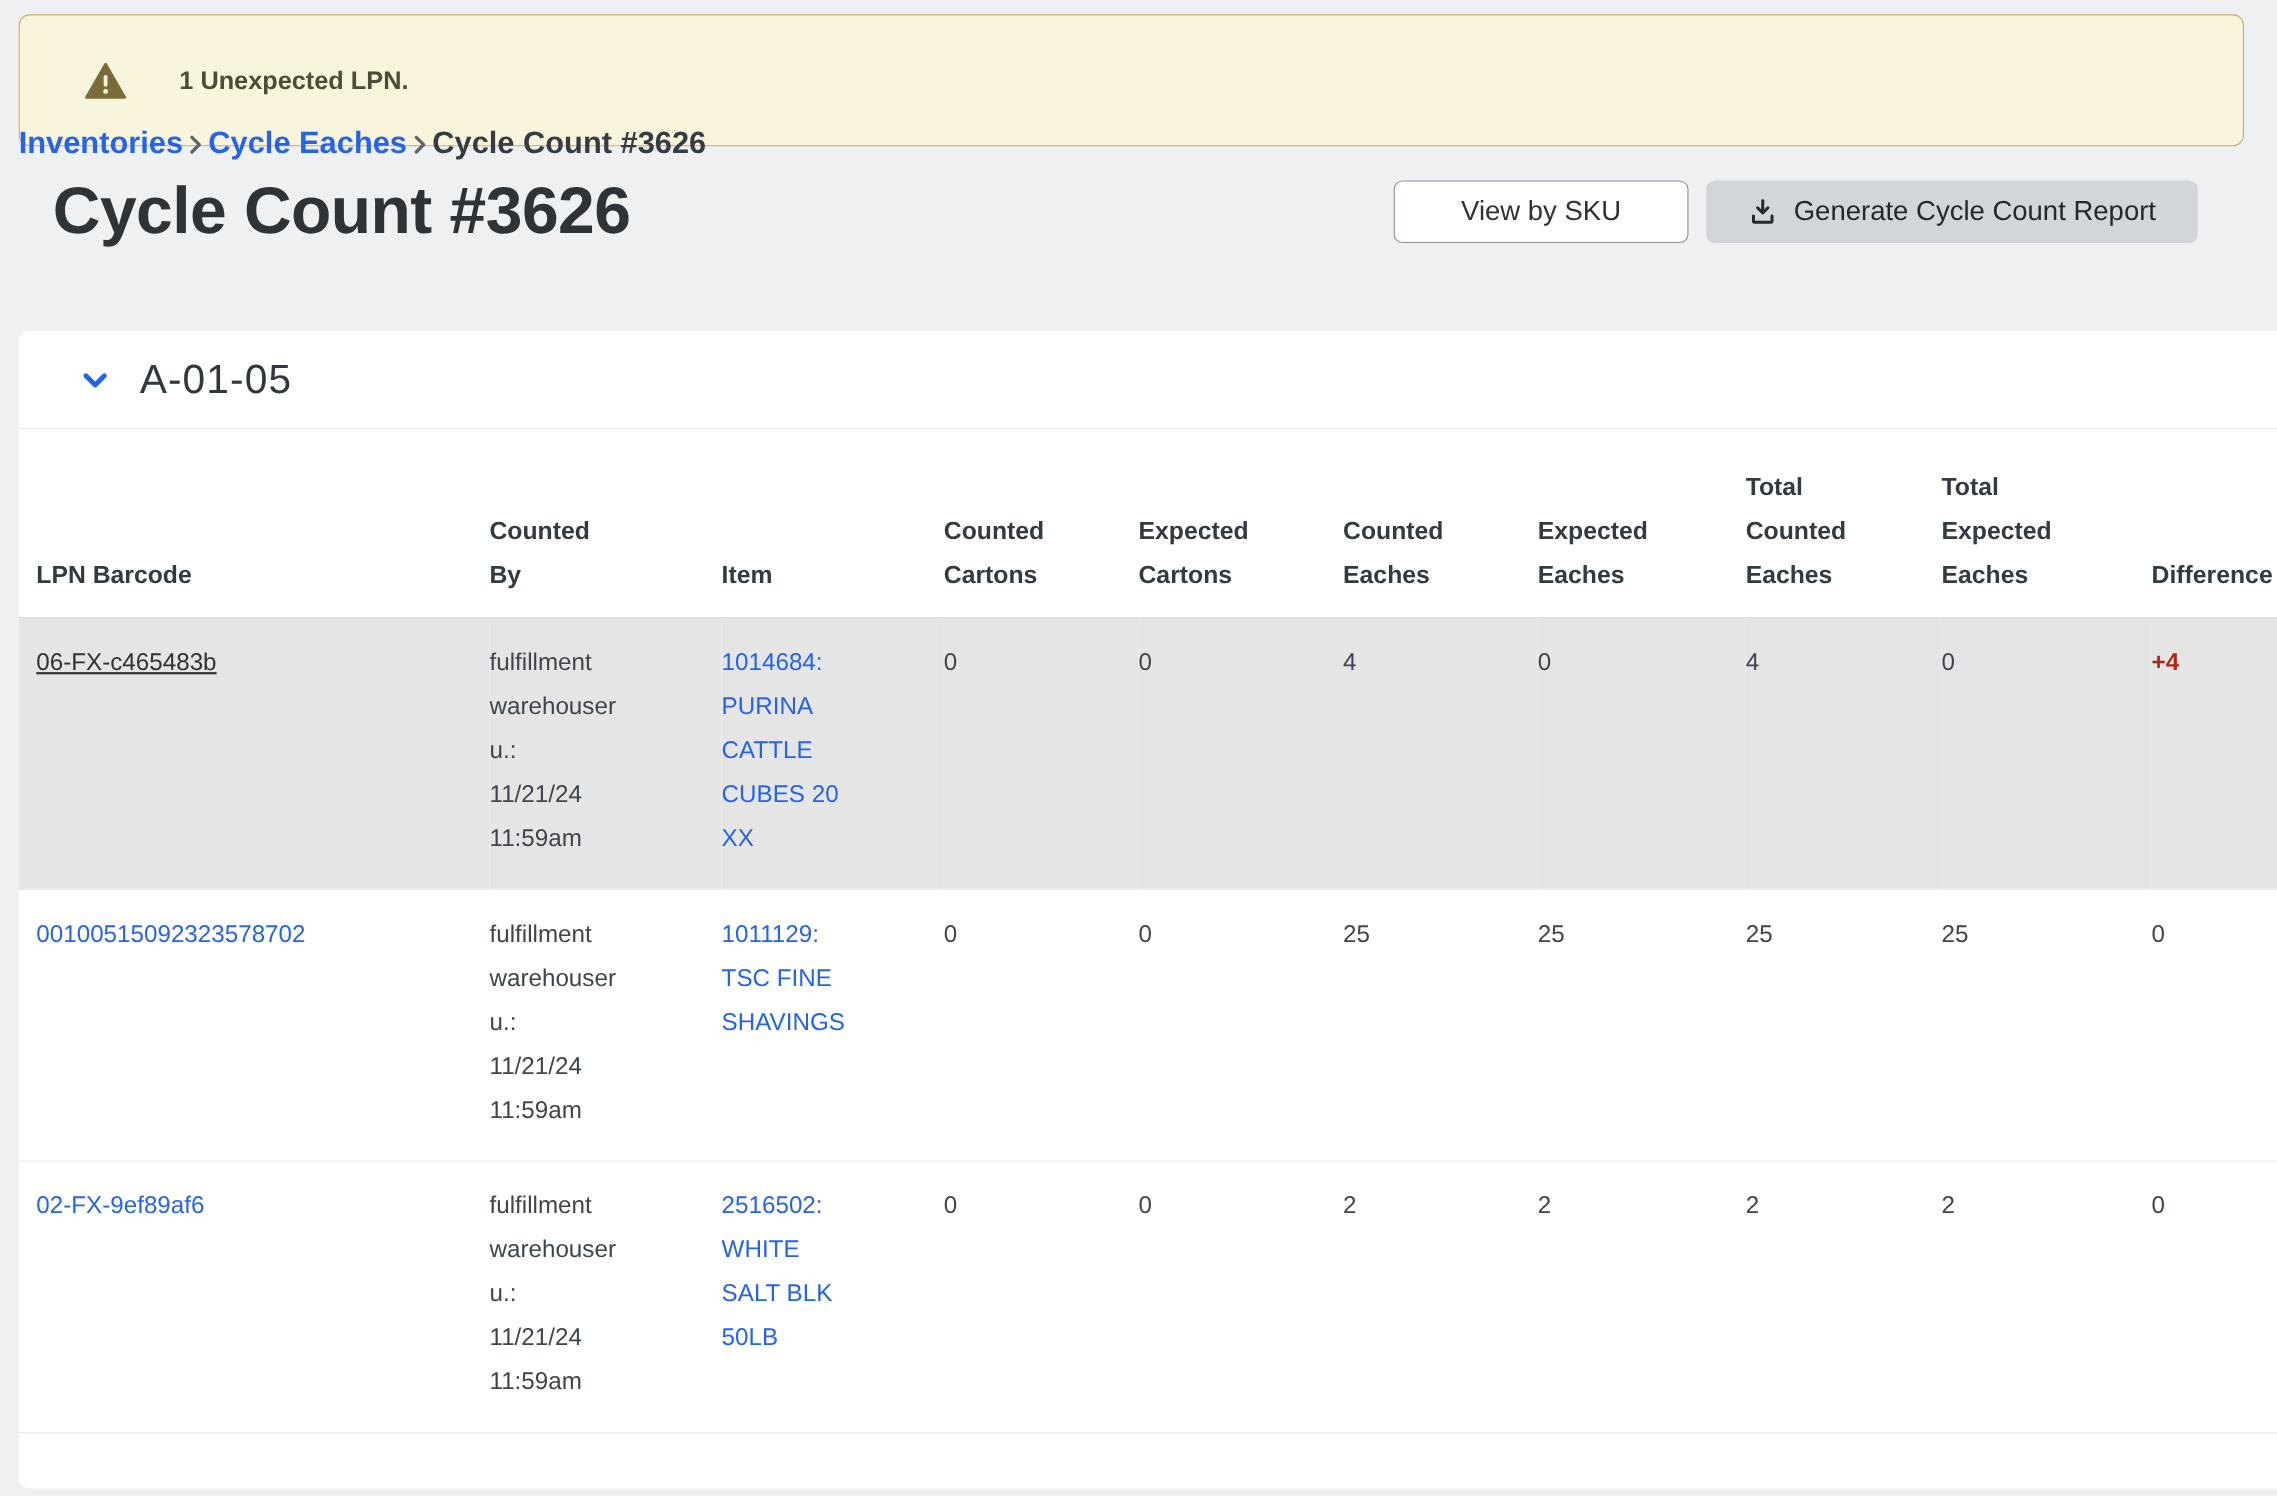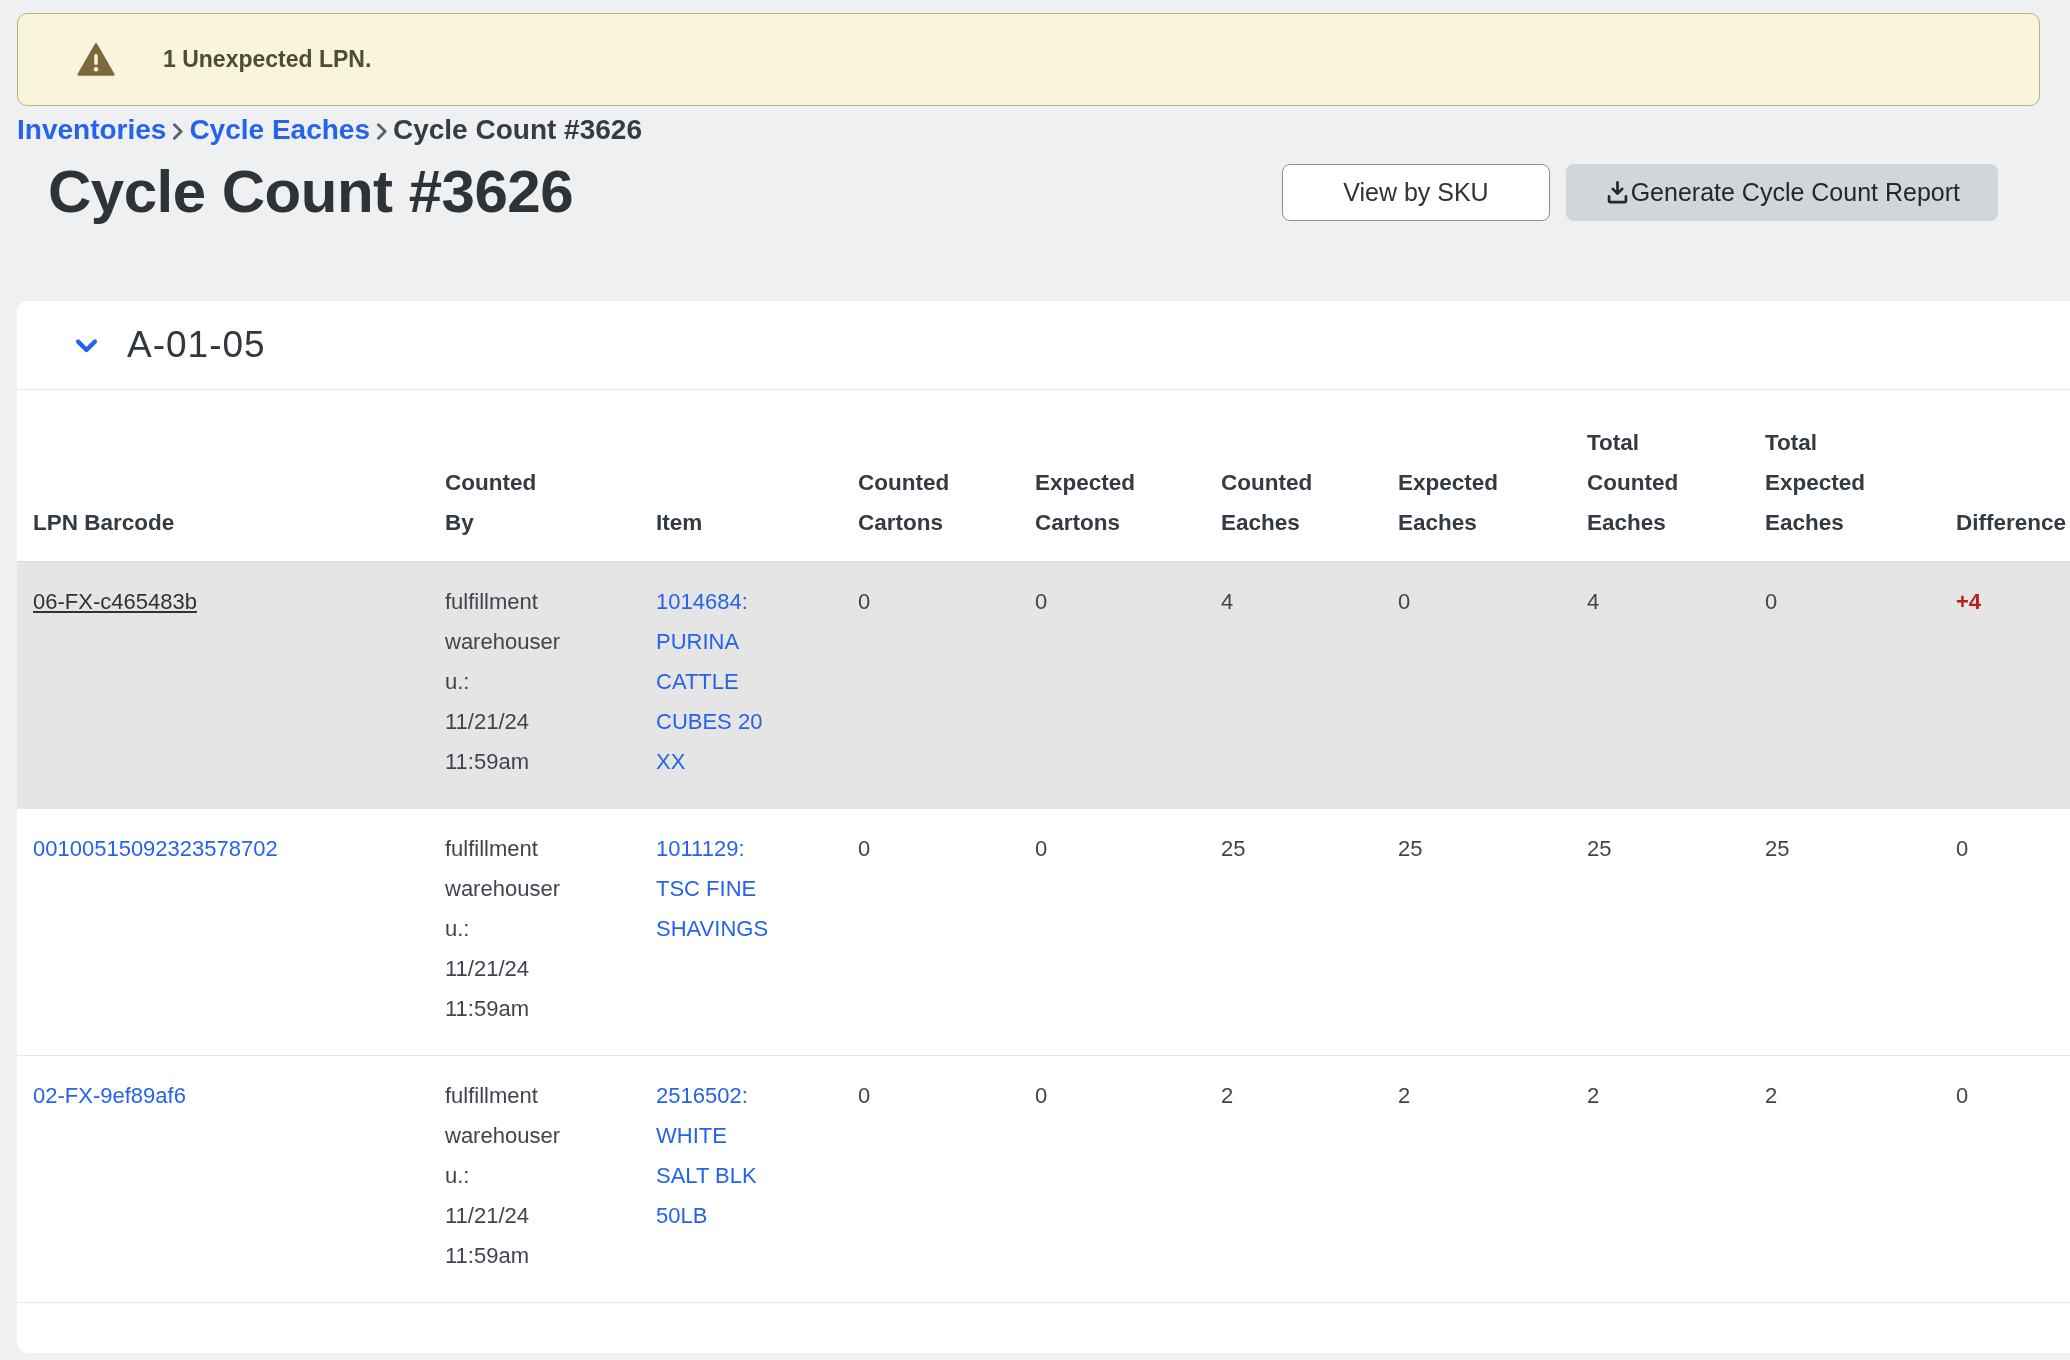--- a/index.html
+++ b/index.html
@@ -3,38 +3,38 @@
 <meta charset="utf-8">
 <style>
   html,body{margin:0;padding:0;}
   body{
     width:2070px;height:1360px;position:relative;overflow:hidden;
     background:#eef0f2;color:#3e454e;
     font-family:"Liberation Sans","DejaVu Sans",sans-serif;
   }
   
   .alert{
-    position:absolute;left:17px;top:13px;width:2023px;height:93px;box-sizing:border-box;
+    position:absolute;left:17px;top:13px;width:2023px;height:120px;box-sizing:border-box;
     background:#f9f4dc;border:1px solid #bfb273;border-radius:10px;
     display:flex;align-items:center;
   }
   .alert-icon{margin-left:59px;display:flex;}
   .alert-text{margin-left:48px;font-size:23px;font-weight:700;color:#4e4b39;}
   
   .breadcrumb{position:absolute;left:17px;top:114px;display:flex;align-items:center;gap:5px;font-size:28px;font-weight:600;}
   .crumb-link{color:#2563eb;text-decoration:none;cursor:pointer;}
   .crumb-sep{display:flex;align-items:center;margin-top:2px;}
   .crumb-current{color:#363c44;}
   
   .page-header{position:absolute;left:48px;top:152px;width:1950px;display:flex;align-items:center;justify-content:space-between;}
   .page-title{margin:0;font-size:60px;font-weight:700;color:#2e3338;letter-spacing:-0.5px;line-height:80px;}
   .actions{display:flex;align-items:center;gap:16px;}
   .btn{display:flex;align-items:center;height:57px;border-radius:8px;font-size:25px;font-family:inherit;cursor:pointer;box-sizing:border-box;}
   .btn-outline{background:#ffffff;border:1px solid #8b9199;color:#2e3338;padding:0 60px;}
-  .btn-gray{background:#d2d5d9;border:none;color:#23282e;padding:0 38px;font-weight:500;}
+  .btn-gray{background:#d2d5d9;border:none;color:#23282e;padding:0 38px;gap:15px;font-weight:500;}
   .dl-icon{display:flex;}
   
   .card{position:absolute;left:17px;top:301px;width:2120px;background:#ffffff;border-radius:10px;padding-bottom:50px;}
   .card-header{height:88px;display:flex;align-items:center;padding-left:54px;gap:25px;border-bottom:1px solid #e6e8eb;cursor:pointer;}
   .chev{display:flex;}
   .loc{font-size:37px;font-weight:500;color:#31373e;letter-spacing:1px;}
   table{width:100%;border-collapse:collapse;table-layout:fixed;}
   th{
     height:171px;vertical-align:bottom;text-align:left;box-sizing:border-box;
     padding:0 18px 18px 0;font-size:22.5px;font-weight:700;color:#333a42;line-height:40px;

